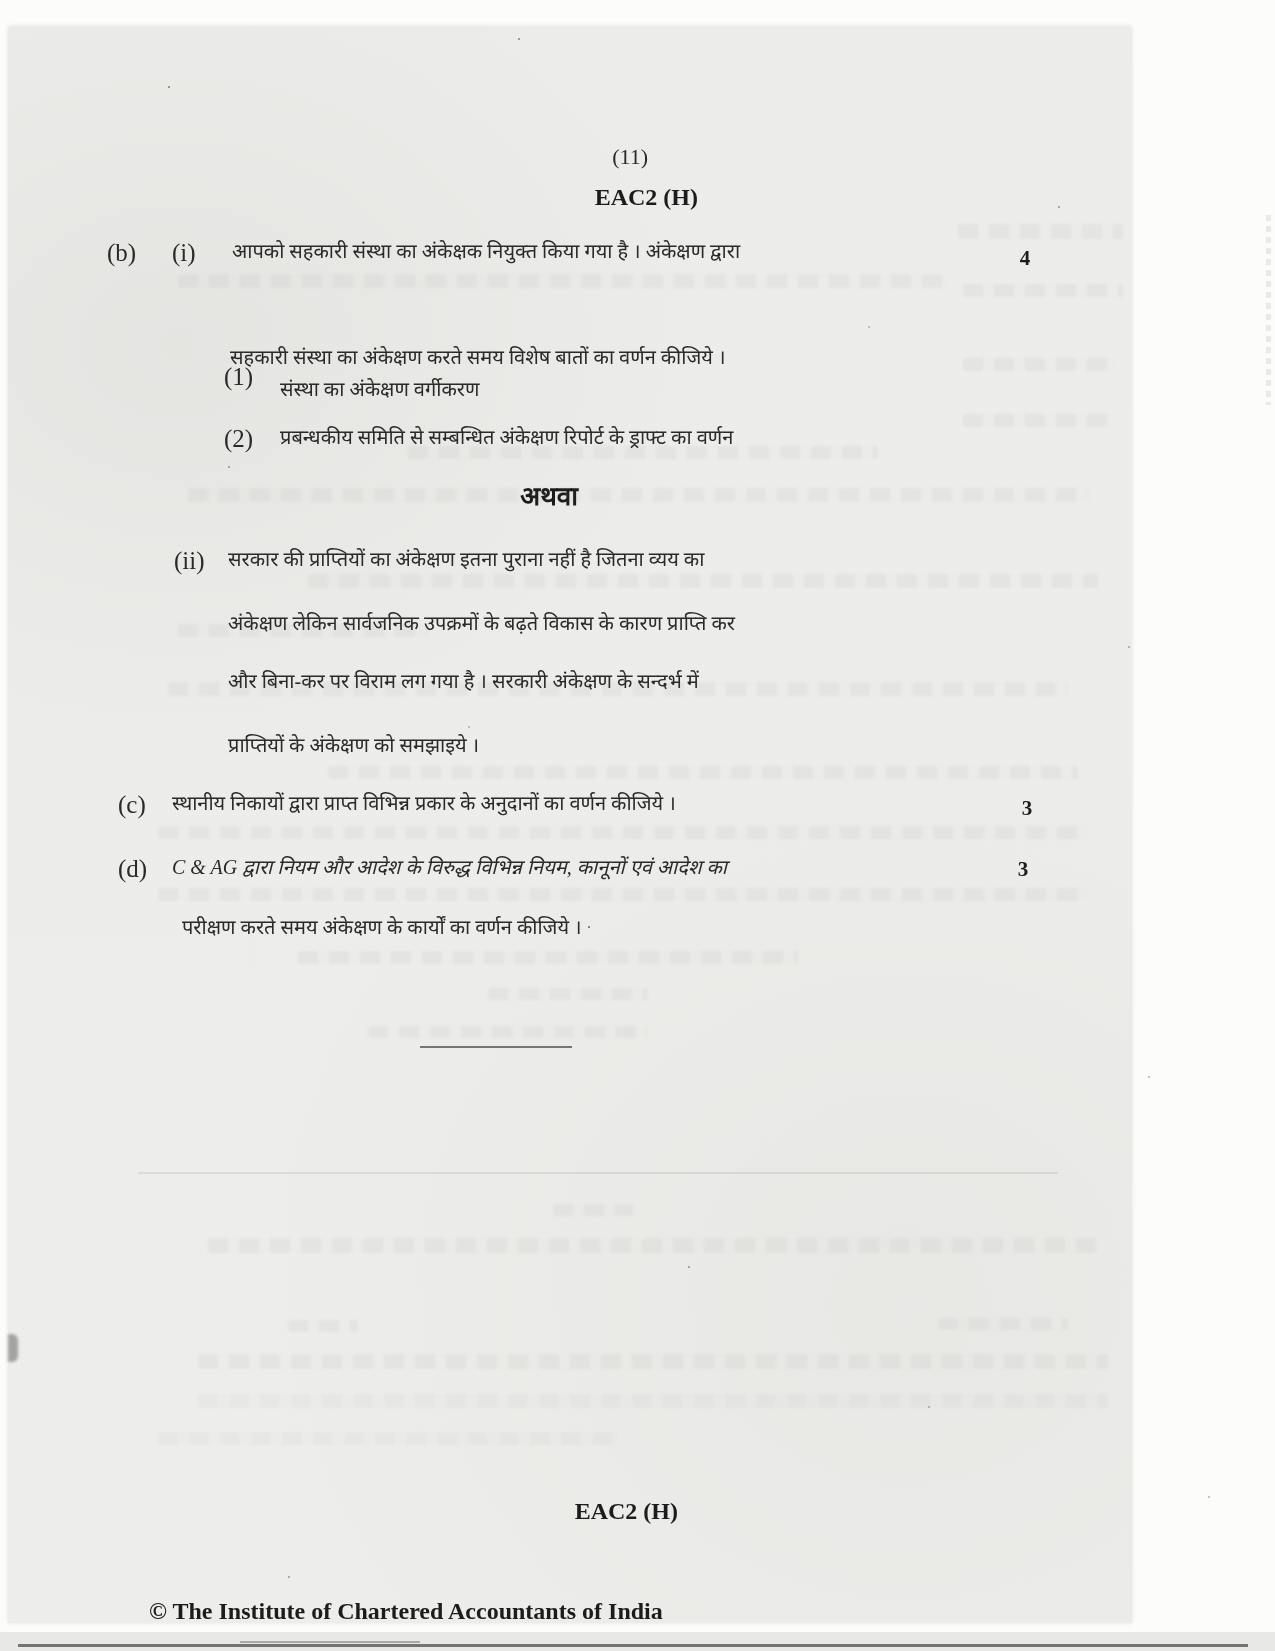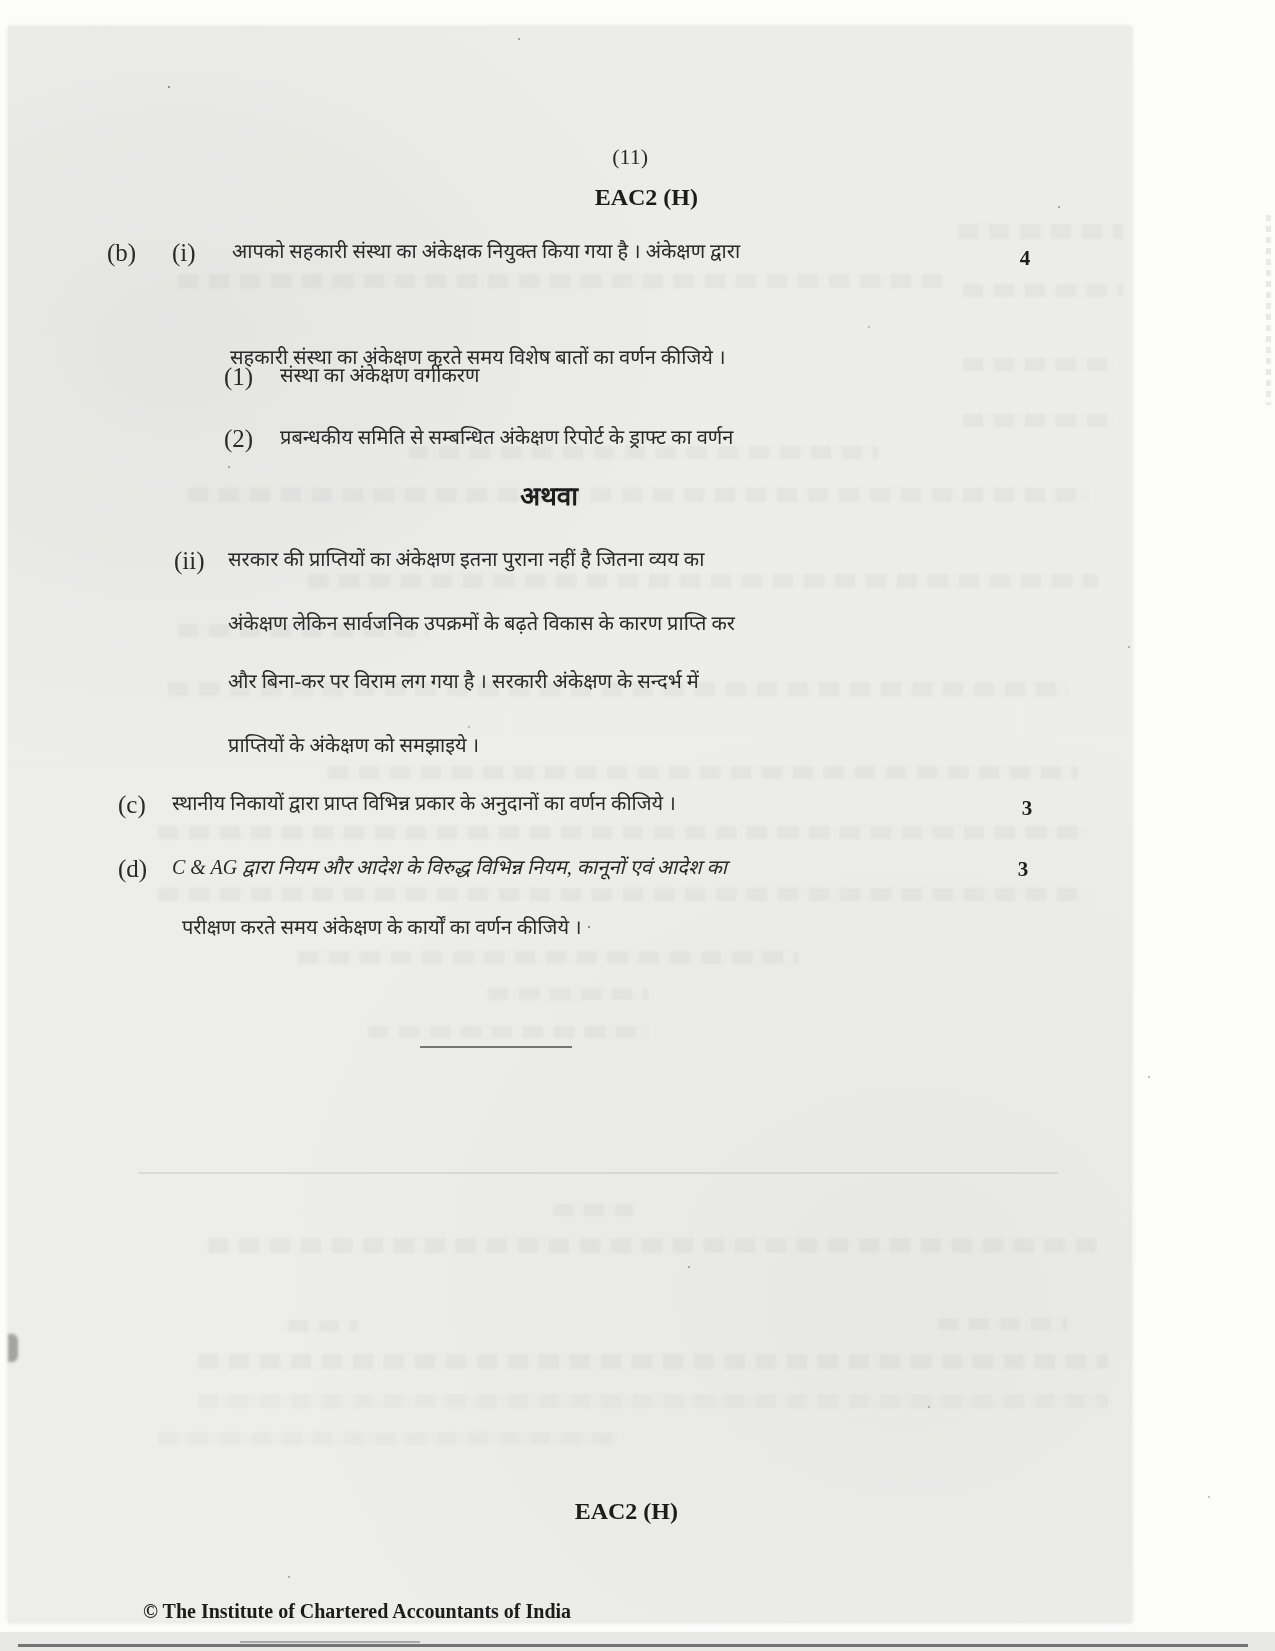--- a/index.html
+++ b/index.html
@@ -51,21 +51,21 @@
   <div class="t center" style="left:430px;top:112px;width:210px;font-size:22px;">(11)</div>
   <div class="t center bold" style="left:380px;top:152px;width:310px;font-size:24px;">EAC2 (H)</div>
 
   <div class="t lbl" style="left:99px;top:208px;">(b)</div>
   <div class="t lbl" style="left:164px;top:208px;">(i)</div>
   <div class="t" style="left:224px;top:206px;">आपको सहकारी संस्था का अंकेक्षक नियुक्त किया गया है । अंकेक्षण द्वारा</div>
   <div class="t marks" style="left:1000px;top:213px;">4</div>
   <div class="t" style="left:222px;top:270px;margin-top:42px;">सहकारी संस्था का अंकेक्षण करते समय विशेष बातों का वर्णन कीजिये ।</div>
 
   <div class="t lbl" style="left:216px;top:332px;">(1)</div>
-  <div class="t" style="left:272px;top:330px;">संस्था का अंकेक्षण वर्गीकरण</div>
+  <div class="t" style="left:272px;top:344px;">संस्था का अंकेक्षण वर्गीकरण</div>
   <div class="t lbl" style="left:216px;top:394px;">(2)</div>
   <div class="t" style="left:272px;top:392px;">प्रबन्धकीय समिति से सम्बन्धित अंकेक्षण रिपोर्ट के ड्राफ्ट का वर्णन</div>
 
   <div class="t center bold" style="left:410px;top:452px;width:160px;font-size:26px;">अथवा</div>
 
   <div class="t lbl" style="left:166px;top:516px;">(ii)</div>
   <div class="t" style="left:220px;top:578px;">अंकेक्षण लेकिन सार्वजनिक उपक्रमों के बढ़ते विकास के कारण प्राप्ति कर</div>
   <div class="t" style="left:220px;top:514px;">सरकार की प्राप्तियों का अंकेक्षण इतना पुराना नहीं है जितना व्यय का</div>
   <div class="t" style="left:220px;top:636px;">और बिना-कर पर विराम लग गया है । सरकारी अंकेक्षण के सन्दर्भ में</div>
   <div class="t" style="left:220px;top:700px;">प्राप्तियों के अंकेक्षण को समझाइये ।</div>
@@ -75,21 +75,21 @@
   <div class="t marks" style="left:1002px;top:763px;">3</div>
 
   <div class="t lbl" style="left:110px;top:824px;">(d)</div>
   <div class="t" style="left:164px;top:822px;font-style:italic;">C &amp; AG द्वारा नियम और आदेश के विरुद्ध विभिन्न नियम, कानूनों एवं आदेश का</div>
   <div class="t marks" style="left:998px;top:824px;">3</div>
   <div class="t" style="left:166px;top:882px;margin-left:8px;">परीक्षण करते समय अंकेक्षण के कार्यों का वर्णन कीजिये ।</div>
 
   <div class="rule" style="left:412px;top:1020px;width:152px;height:2px;opacity:.8;"></div>
 
   <div class="t center bold" style="left:360px;top:1466px;width:310px;font-size:24px;">EAC2 (H)</div>
-  <div class="t bold" style="left:135px;top:1566px;font-size:20px;">© The Institute of Chartered Accountants of India</div>
+  <div class="t bold" style="left:141px;top:1566px;font-size:24px;">© The Institute of Chartered Accountants of India</div>
 
   <div class="ghost light" style="left:950px;top:198px;width:165px;height:15px;"></div>
   <div class="ghost light" style="left:170px;top:248px;width:770px;height:14px;"></div>
   <div class="ghost light" style="left:955px;top:258px;width:160px;height:13px;"></div>
   <div class="ghost light" style="left:955px;top:332px;width:150px;height:13px;"></div>
   <div class="ghost light" style="left:955px;top:388px;width:150px;height:13px;"></div>
   <div class="ghost light" style="left:400px;top:420px;width:470px;height:13px;"></div>
   <div class="ghost light" style="left:180px;top:462px;width:900px;height:14px;"></div>
   <div class="ghost light" style="left:300px;top:548px;width:790px;height:14px;"></div>
   <div class="ghost light" style="left:170px;top:598px;width:250px;height:13px;"></div>

